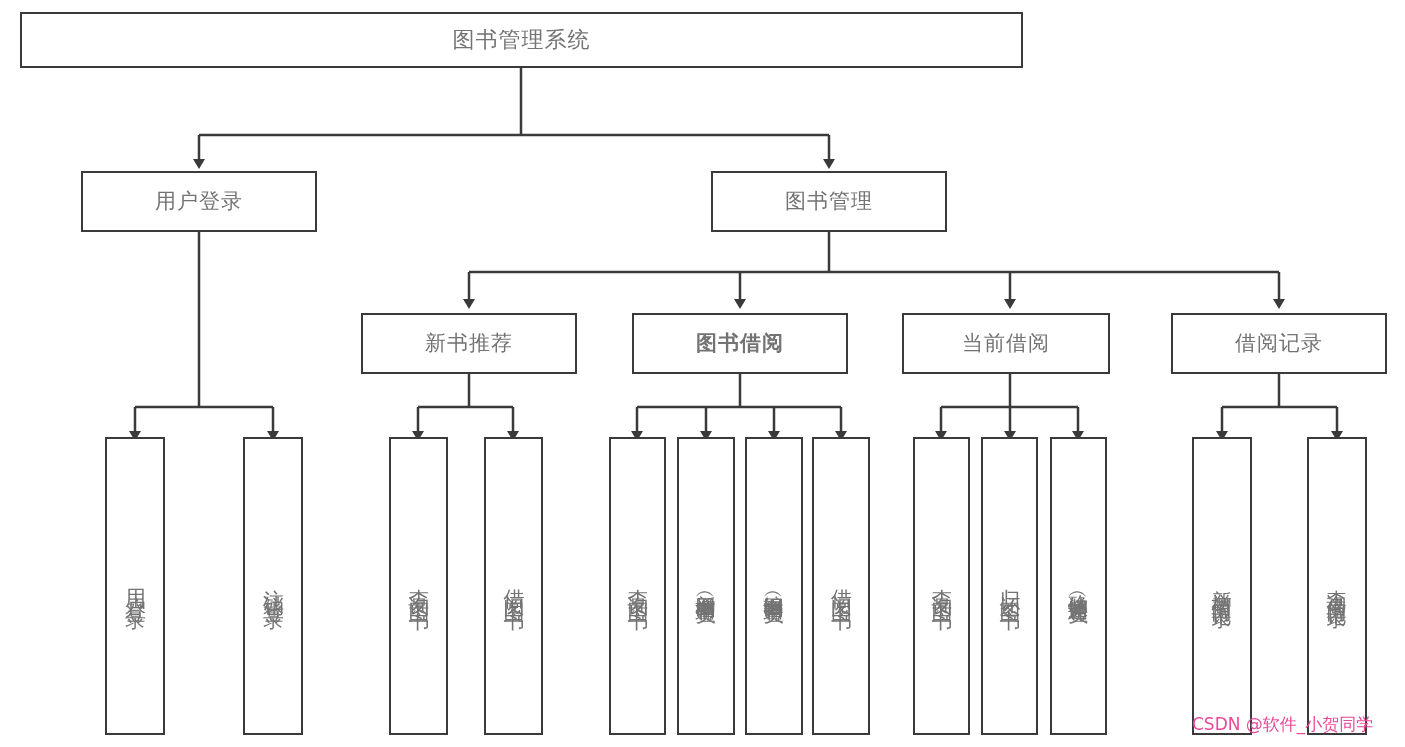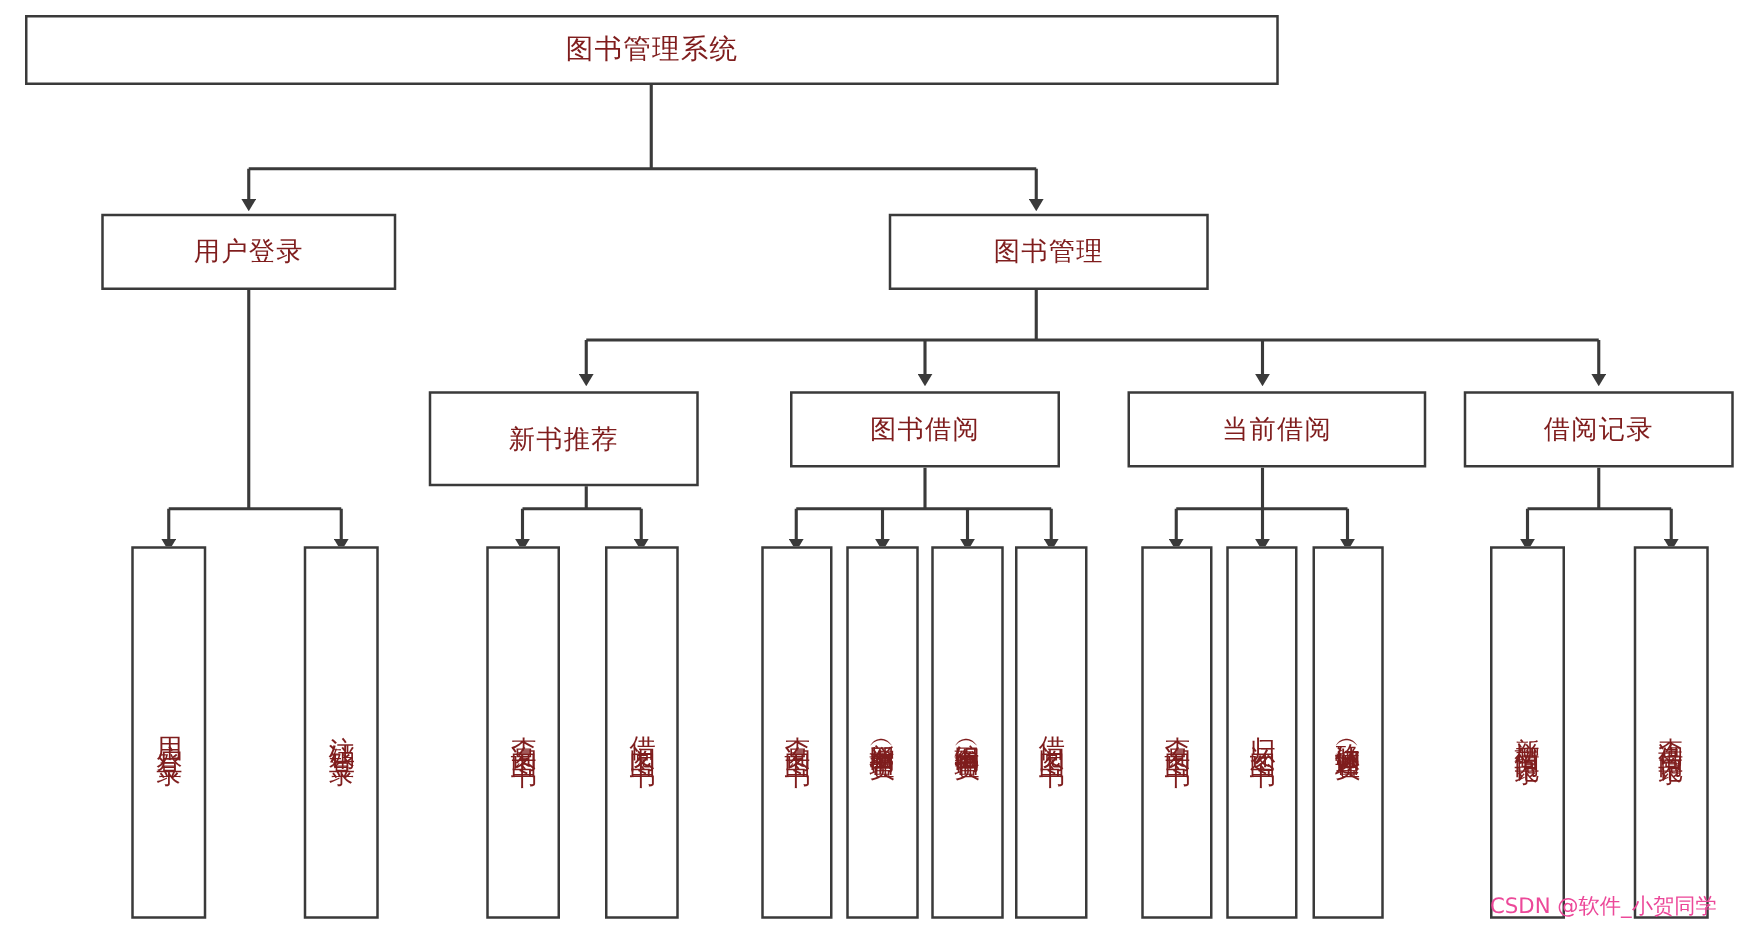--- a/index.html
+++ b/index.html
@@ -26,21 +26,21 @@
   }
   .node {
     position: absolute;
     box-sizing: border-box;
     border: 2px solid #3a3a3a;
     background: #ffffff;
     display: flex;
     align-items: center;
     justify-content: center;
     text-align: center;
-    color: #7f1d1d;
+    color: #737373;
     z-index: 2;
   }
   .node .lbl {
     display: block;
     line-height: 1.15;
   }
   
   .node.h .lbl {
     font-size: 21px;
     letter-spacing: 1px;
@@ -135,31 +135,31 @@
     </g>
   </svg>
 
   <div class="node h root" style="left:20px; top:12px; width:1003px; height:56px;">
     <span class="lbl">图书管理系统</span>
   </div>
 
   <div class="node h" style="left:81px; top:171px; width:236px; height:61px;">
     <span class="lbl">用户登录</span>
   </div>
-  <div class="node h" style="left:711px; top:171px; width:256px; height:61px;">
+  <div class="node h" style="left:711px; top:171px; width:236px; height:61px;">
     <span class="lbl">图书管理</span>
   </div>
 
-  <div class="node h" style="left:343px; top:313px; width:216px; height:76px;">
+  <div class="node h" style="left:361px; top:313px; width:216px; height:61px;">
     <span class="lbl">新书推荐</span>
   </div>
-  <div class="node h" style="left:632px; top:313px; width:216px; height:61px;">
+  <div class="node h" style="left:632px; top:313px; width:216px; height:61px;font-weight:bold;">
     <span class="lbl">图书借阅</span>
   </div>
-  <div class="node h" style="left:902px; top:313px; width:239px; height:61px;">
+  <div class="node h" style="left:902px; top:313px; width:208px; height:61px;">
     <span class="lbl">当前借阅</span>
   </div>
   <div class="node h" style="left:1171px; top:313px; width:216px; height:61px;align-items:center;">
     <span class="lbl">借阅记录</span>
   </div>
 
   <div class="node v" style="left:105px; top:437px; width:60px; height:298px;">
     <span class="lbl">用户登录</span>
   </div>
   <div class="node v" style="left:243px; top:437px; width:60px; height:298px;">

